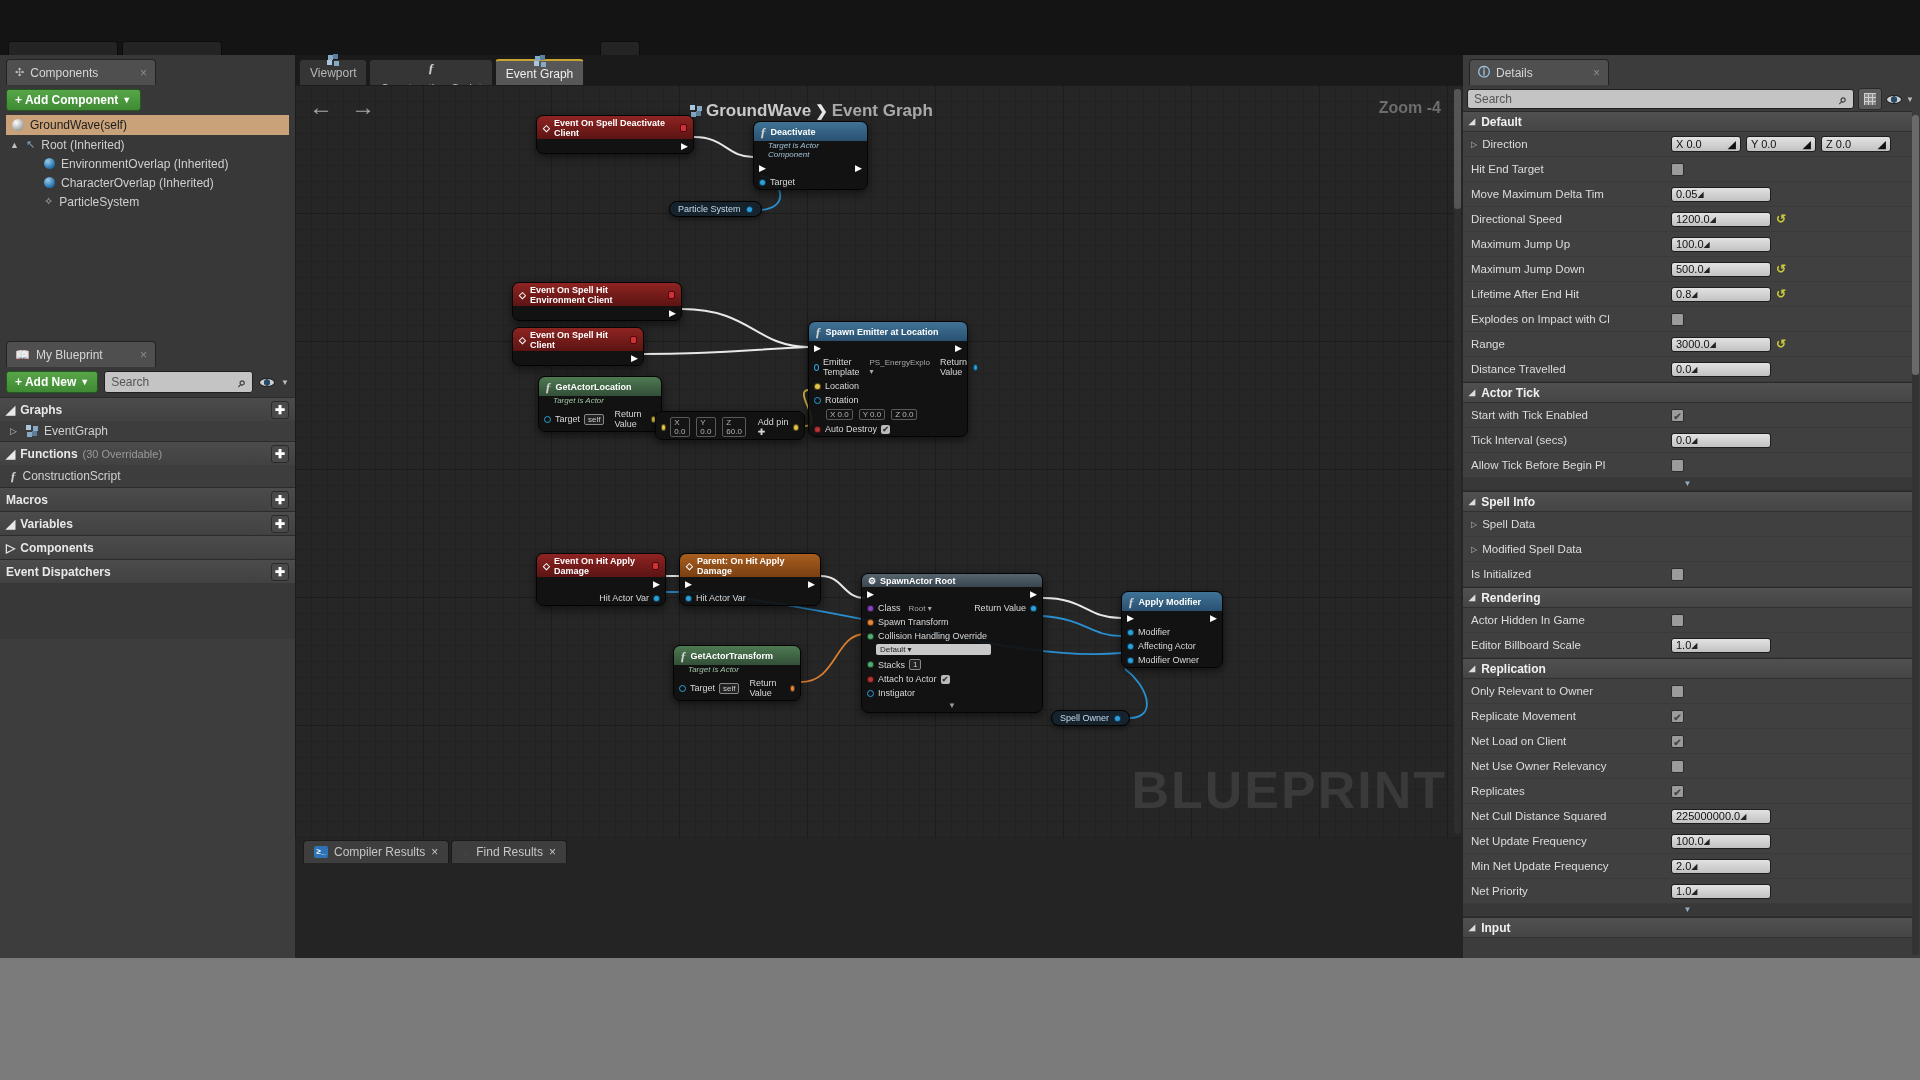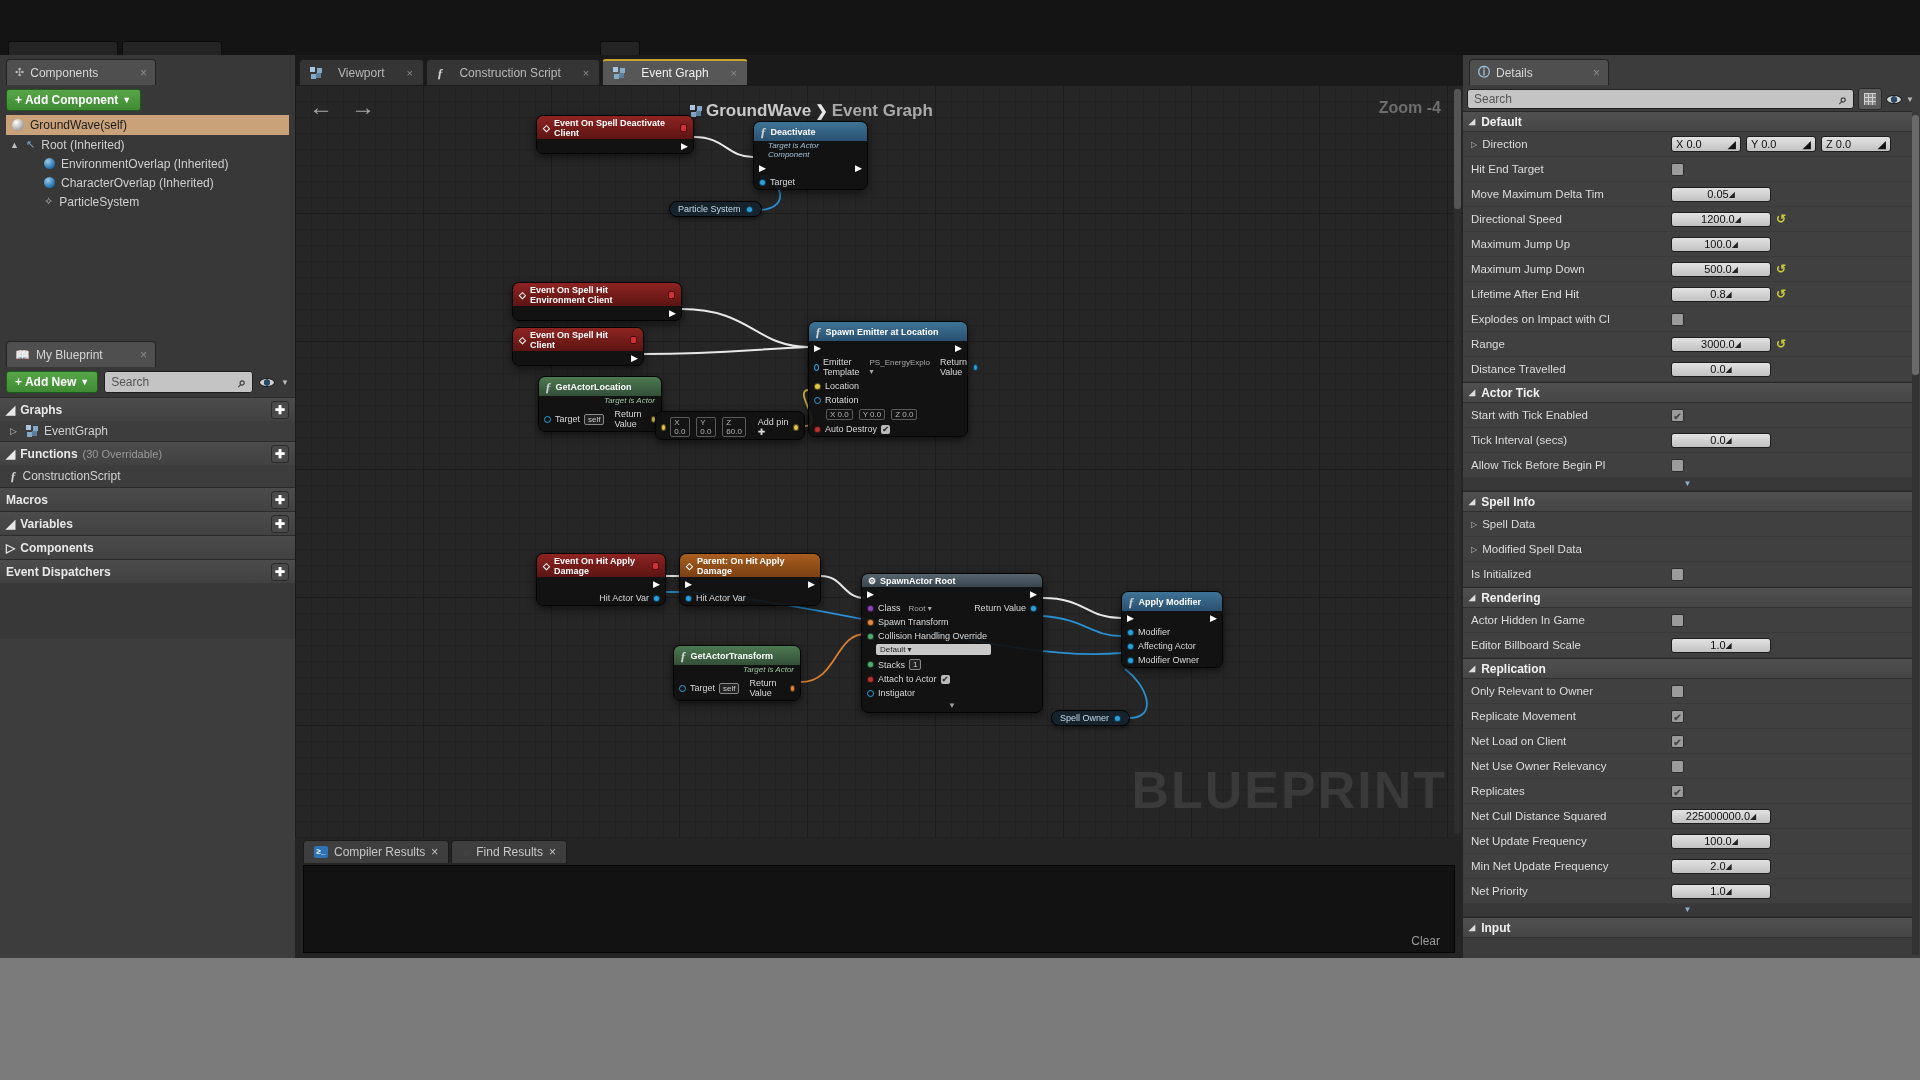--- a/index.html
+++ b/index.html
@@ -6,22 +6,22 @@
   html,body { width:1920px; height:1080px; overflow:hidden; background:#7b7b7b;
     font-family:"Liberation Sans", sans-serif; }
   #window { position:absolute; left:0; top:0; width:1920px; height:958px; background:#1a1a1a; overflow:hidden; }
 
   
   #topstrip { position:absolute; left:0; top:0; width:1920px; height:55px; background:#141414; }
   .stub { position:absolute; top:41px; height:14px; background:#242424; border:1px solid #0d0d0d; border-bottom:none; border-radius:3px 3px 0 0; }
 
   
   .tabrow { display:flex; align-items:flex-end; height:30px; gap:2px; padding-left:4px; }
-  .tab { display:flex; align-items:center; gap:16px; height:26px; padding:0 10px; background:#353535;
-    color:#b8b8b8; font-size:12px; border-radius:4px 4px 0 0; border:1px solid #1c1c1c; border-bottom:none; }
+  .tab { display:flex; align-items:center; gap:6px; height:26px; padding:0 10px; background:#353535;
+    color:#b8b8b8; font-size:12px; border-radius:4px 4px 0 0; border:1px solid #1c1c1c; border-bottom:none;flex-direction:column; }
   .tab.active { background:#575757; color:#efefef; border-top:2px solid #c8a430; }
   .tab .x { color:#8d8d8d; font-size:11px; margin-left:6px; }
   .gridicon { display:inline-block; width:12px; height:12px; position:relative; }
   .gridicon i { position:absolute; width:5px; height:5px; background:#86a9c6; }
   .gridicon i:nth-child(1){left:0;top:0;background:#a9c6de;}
   .gridicon i:nth-child(2){right:0;top:1px;}
   .gridicon i:nth-child(3){left:1px;bottom:0;}
   .gridicon i:nth-child(4){right:1px;bottom:1px;background:#5d7f9b;}
   .ficon { font-family:"Liberation Serif",serif; font-style:italic; font-weight:bold; color:#cfcfcf; font-size:13px; }
   .maglyph { font-weight:bold; color:#444; font-size:14px; }
@@ -74,21 +74,21 @@
   
   .gnode { position:absolute; z-index:10; background:rgba(17,17,17,.93); border:1px solid #040404; border-radius:7px;
     box-shadow:0 3px 8px rgba(0,0,0,.55); color:#d8d8d8; font-size:9px; }
   .ghdr { border-radius:6px 6px 0 0; padding:2px 6px 1px; font-weight:bold; font-size:9px; color:#fff; display:flex; align-items:center; gap:4px; }
   .ghdr.event { background:linear-gradient(#8e2422,#5c1413); }
   .ghdr.func { background:linear-gradient(#3f7396,#2a5070); }
   .ghdr.pure { background:linear-gradient(#4d7a51,#334f38); }
   .ghdr.parent { background:linear-gradient(#a85e1f,#7a3f12); }
   .ghdr.spawn { background:linear-gradient(#56646f,#39464f); }
   .gsub { font-style:italic; font-weight:normal; font-size:8px; color:#9fc0d4; padding:0 6px 2px 14px; }
-  .ghdr.pure + .gsub { color:#9ec4a2;text-align:right; }
+  .ghdr.pure + .gsub { color:#9ec4a2; }
   .redbox { margin-left:auto; width:8px; height:8px; background:#c33; border:1px solid #501; border-radius:2px; }
   .prow { display:flex; align-items:center; justify-content:space-between; gap:10px; padding:2px 5px; min-height:14px; }
   .cell { display:flex; align-items:center; gap:4px; }
   .pin-exec { color:#fff; font-size:9px; line-height:9px; }
   .dot { width:7px; height:7px; border-radius:50%; display:inline-block; border:1px solid rgba(0,0,0,.6); }
   .dot.blue{background:#2aa0dc;} .dot.yellow{background:#e3c548;} .dot.orange{background:#e8873a;}
   .dot.green{background:#4fae71;} .dot.red{background:#b33;} .dot.purple{background:#8a43bd;}
   .dot.hollow{background:transparent; border:1.5px solid #2aa0dc;}
   .selfbox { border:1px solid #888; border-radius:2px; padding:0 3px; font-size:8px; color:#ccc; background:#222;}
   .ndd { color:#a9a9a9; font-size:8px; }
@@ -117,21 +117,21 @@
     background-size:4px 4px; background-color:#8a8a8a; }
   #dsections { position:absolute; left:0; top:56px; width:449px; bottom:0; overflow:hidden; }
   .cat-header { display:flex; align-items:center; gap:6px; background:linear-gradient(#505050,#454545);
     border-top:1px solid #292929; border-bottom:1px solid #303030; height:21px; padding:0 6px; color:#f0f0f0; font-weight:bold; font-size:12px;}
   .cat-header .tri { font-size:8px; color:#ddd; }
   .drow { display:flex; align-items:center; height:25px; padding-left:8px; background:#404040; border-bottom:1px solid #3a3a3a;}
   .dlabel { width:200px; color:#dcdcdc; font-size:11.5px; display:flex; align-items:center; gap:5px; white-space:nowrap; overflow:hidden;}
   .dlabel .rowtri { color:#bbb; font-size:8px; }
   .dvals { display:flex; align-items:center; gap:5px; }
   .numbox { width:100px; height:15px; background:linear-gradient(#e2e2e2,#c2c2c2); border:1px solid #1e1e1e; border-radius:3px;
-    color:#111; font-size:11px; display:flex; align-items:center; justify-content:center; padding:0 4px;}
+    color:#111; font-size:11px; display:flex; align-items:center; justify-content:flex-start; padding:0 4px;}
   .numbox .corner { color:#222; font-size:8px; }
   .vecbox { width:70px; height:16px; background:linear-gradient(#e2e2e2,#c2c2c2); border:1px solid #1e1e1e; border-radius:3px;
     color:#111; font-size:11px; display:flex; align-items:center; gap:4px; padding:0 4px; justify-content:space-between;}
   .dchk { width:13px; height:13px; background:#9b9b9b; border-radius:2px; text-align:center; line-height:13px; font-size:10px; color:#474747; font-weight:bold; border:1px solid #2c2c2c;}
   .revert { color:#cbcb3a; font-size:12px; font-weight:bold; }
   .expander { height:13px; background:#383838; border-bottom:1px solid #2e2e2e; text-align:center; color:#8fb0c9; font-size:8px; line-height:12px;}
   #dscroll { position:absolute; right:1px; top:60px; width:7px; height:840px; background:#333; }
   #dscroll i { display:block; width:7px; height:260px; background:#6a6a6a; border-radius:3px; }
 
   #bottomgray { position:absolute; left:0; top:958px; width:1920px; height:122px; background:#7b7b7b; }
@@ -726,23 +726,20 @@
             <span class="psicon">≥_</span>
             <span>Compiler Results</span>
             <span class="x">×</span>
           </div>
           <div class="btab">
             <span class="maglyph">⌕</span>
             <span>Find Results</span>
             <span class="x">×</span>
           </div>
         </div>
-      <div id="bcontent">
-        <div id="clearbtn">Clear</div>
-      </div>
     </div>
   </div>
 
   <div id="detailscol">
     <div class="ptab" style="width:140px;">
       <span style="color:#9fc3de;font-weight:bold;">ⓘ</span>
       <span>Details</span>
       <span class="x" style="margin-left:auto;color:#8d8d8d;">×</span>
     </div>
     <div id="dsearchrow">

